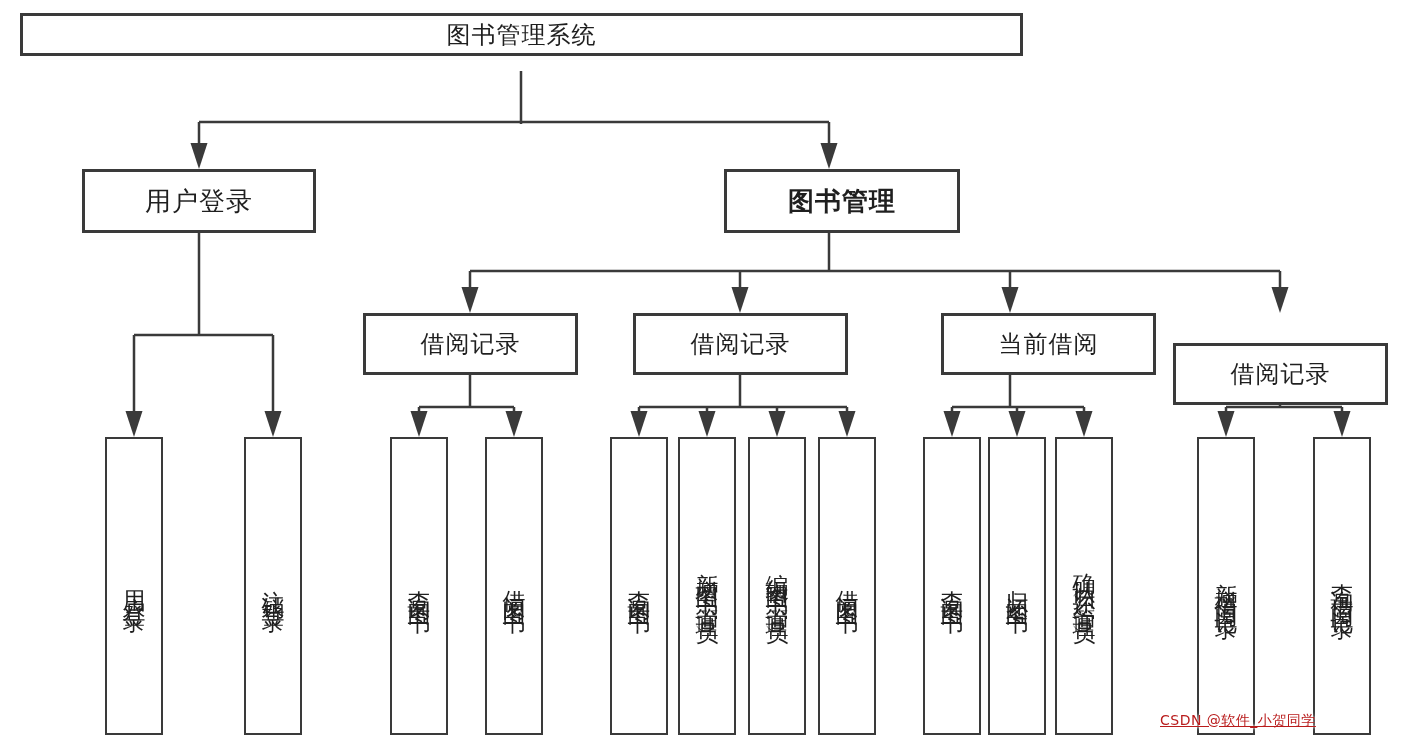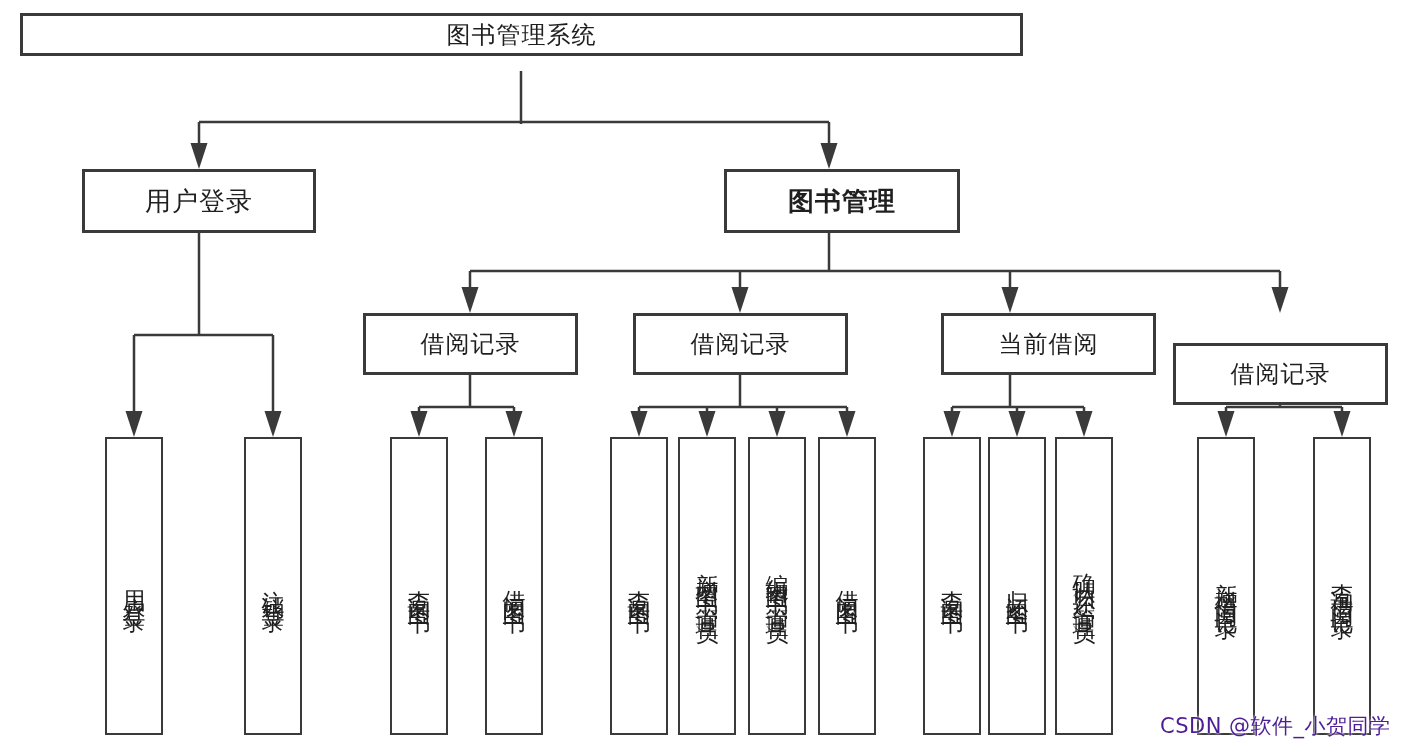--- a/index.html
+++ b/index.html
@@ -75,25 +75,26 @@
   .v-c1 { left: 923px; }
   .v-c2 { left: 988px; }
   .v-c3 { left: 1055px; }
   .v-r1 { left: 1197px; }
   .v-r2 { left: 1313px; }
 
   .watermark {
     position: absolute;
     left: 1160px;
     top: 712px;
-    font-size: 21px;
-    color: #4c1d95;
+    font-size: 14px;
+    color: #b91c1c;
     letter-spacing: 0.5px;
     white-space: nowrap;
     text-shadow: 0 0 4px #ffffff, 0 0 2px #ffffff;
+    text-decoration: underline;
   }
 </style>
 </head>
 <body>
 
 <div class="canvas">
 
   <svg class="connectors" viewBox="0 0 1405 747" xmlns="http://www.w3.org/2000/svg">
     <g stroke="#3a3a3a" stroke-width="2.5" fill="none">
 

